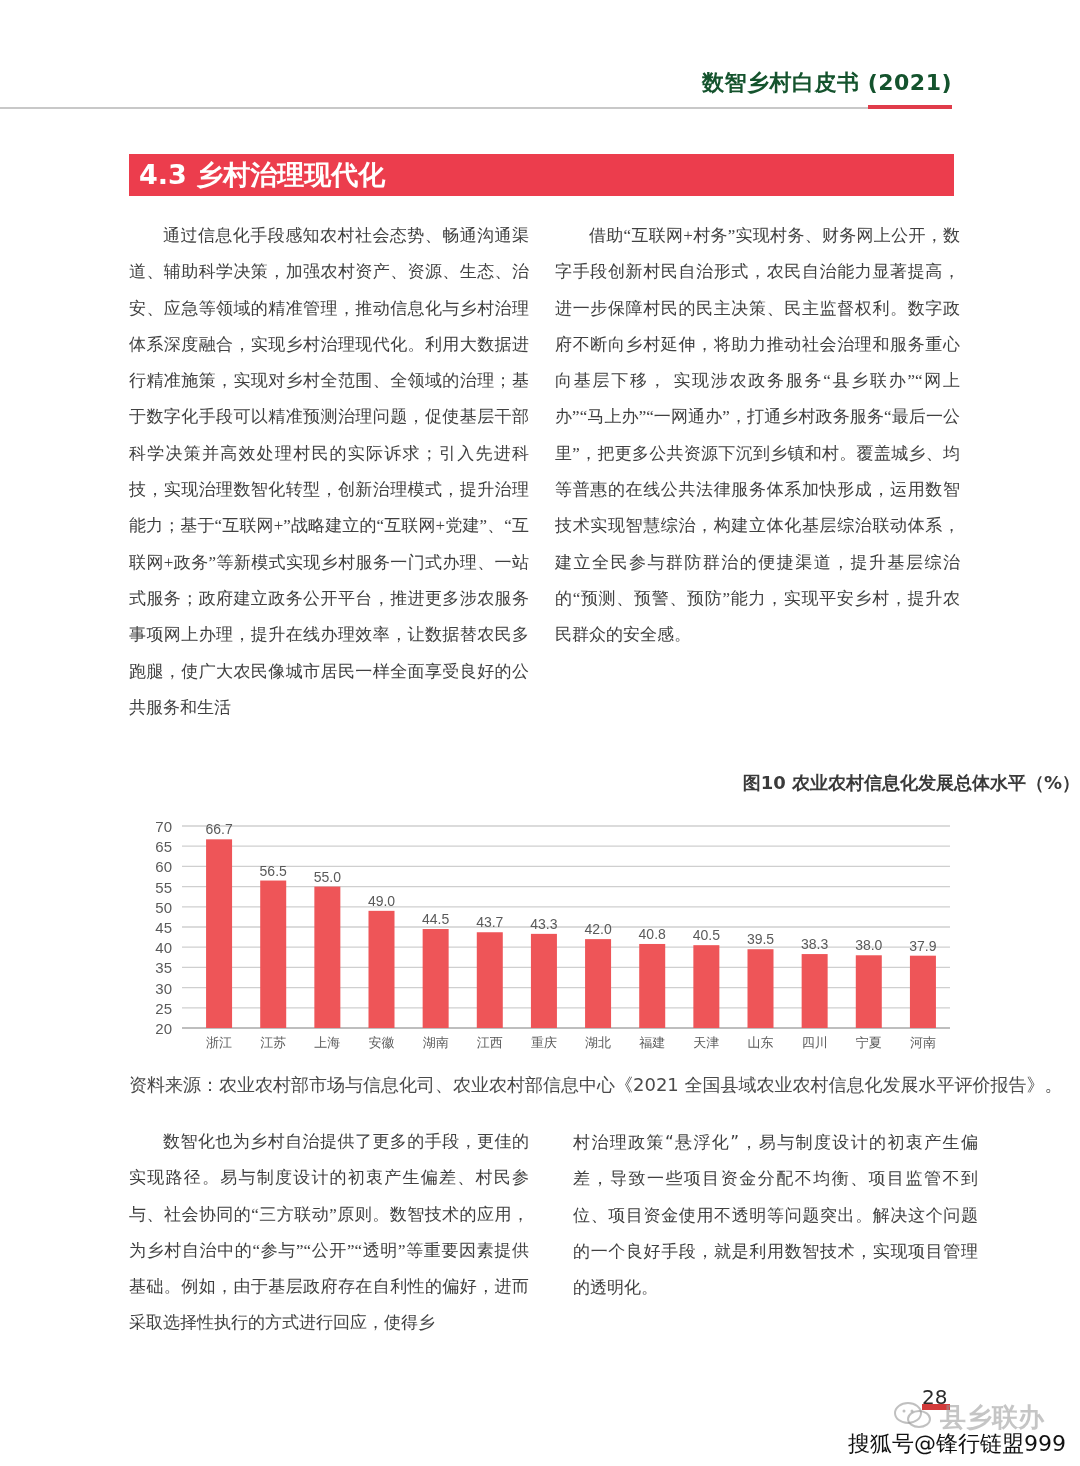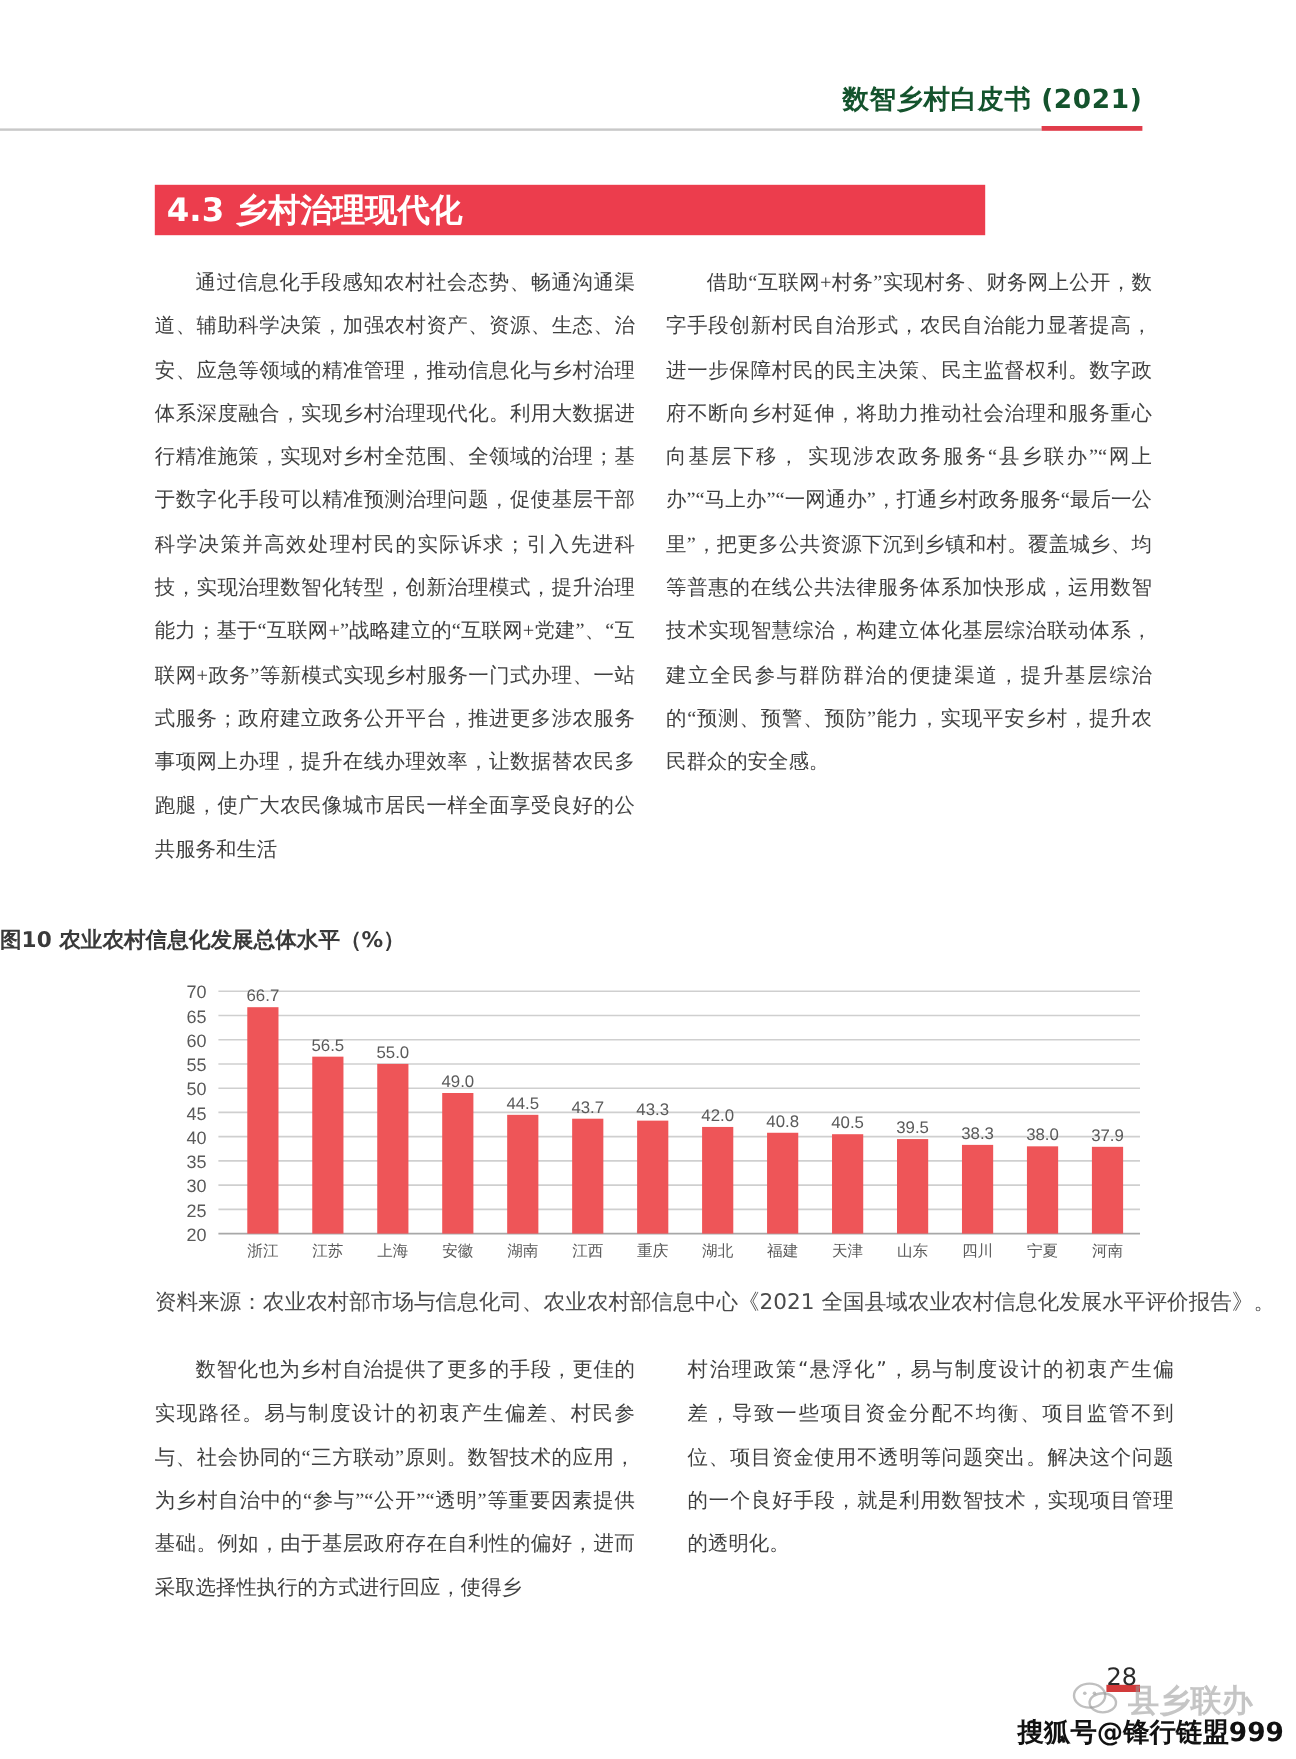--- a/index.html
+++ b/index.html
@@ -1,37 +1,37 @@
 <!DOCTYPE html>
 <html><head>
 <meta charset="utf-8">
 <style>
   html, body { margin: 0; padding: 0; background: #ffffff; }
   body { width: 1080px; height: 1466px; position: relative; overflow: hidden;
          font-family: "DejaVu Sans", "Liberation Sans", sans-serif; color: #3c3c3c; }
   .hdr-title { position: absolute; right: 128px; top: 68px; font-size: 22px; font-weight: bold; color: #14532d; letter-spacing: 0.5px; }
   .hdr-line { position: absolute; left: 0; top: 107px; width: 868px; height: 2px; background: #c8c8c8; }
   .hdr-accent { position: absolute; left: 868px; top: 105px; width: 84px; height: 4px; background: #e03c4a; }
-  .section-bar { position: absolute; left: 129px; top: 154px; width: 692px; height: 42px; background: #ec3d4d; }
+  .section-bar { position: absolute; left: 129px; top: 154px; width: 825px; height: 42px; background: #ec3d4d; }
   .section-title { position: absolute; left: 10px; top: 3px; font-size: 27px; color: #ffffff; font-weight: bold; }
   .col { position: absolute; font-size: 17px; line-height: 36.3px; color: #404040; text-align: justify; }
   .col p { margin: 0; }
   .indent { text-indent: 2em; font-family: Liberation Serif, serif; }
   #col1 { left: 129px; top: 218px; width: 400px; }
   #col2 { left: 555px; top: 218px; width: 405px; }
   #col3 { left: 129px; top: 1124px; width: 400px; }
   #col4 { left: 573px; top: 1124px; width: 405px; }
-  .chart-title { position: absolute; left: 0; width: 1080px; top: 771px; text-align: left; font-size: 18px; font-weight: bold; color: #3a3a3a; }
+  .chart-title { position: absolute; left: 0; width: 1080px; top: 771px; text-align: right; font-size: 18px; font-weight: bold; color: #3a3a3a; }
   #chart { position: absolute; left: 140px; top: 805px; }
   .source { position: absolute; left: 129px; top: 1073px; font-size: 18px; color: #4a4a4a; }
   .page-num { position: absolute; left: 922px; top: 1385px; font-size: 20px; font-weight: normal; color: #2a2a2a; }
   .page-num-bar { position: absolute; left: 922px; top: 1404px; width: 28px; height: 6px; background: #d23a3a; }
   .wm-icon { position: absolute; left: 893px; top: 1400px; width: 40px; height: 30px; }
   .wm1 { position: absolute; left: 940px; top: 1400px; font-size: 26px; color: rgba(150,150,150,0.55); font-weight: bold; }
-  .wm2 { position: absolute; left: 848px; top: 1429px; font-size: 22px; color: #111; font-weight: bold;
+  .wm2 { position: absolute; left: 848px; top: 1429px; font-size: 22px; color: #111; font-weight: normal;
          text-shadow: 1px 1px 0 #fff, -1px -1px 0 #fff, 1px -1px 0 #fff, -1px 1px 0 #fff; }
 </style>
 </head>
 <body>
 
 <div class="hdr-title">数智乡村白皮书 (2021)</div>
 <div class="hdr-line"></div>
 <div class="hdr-accent"></div>
 
 <div class="section-bar">

